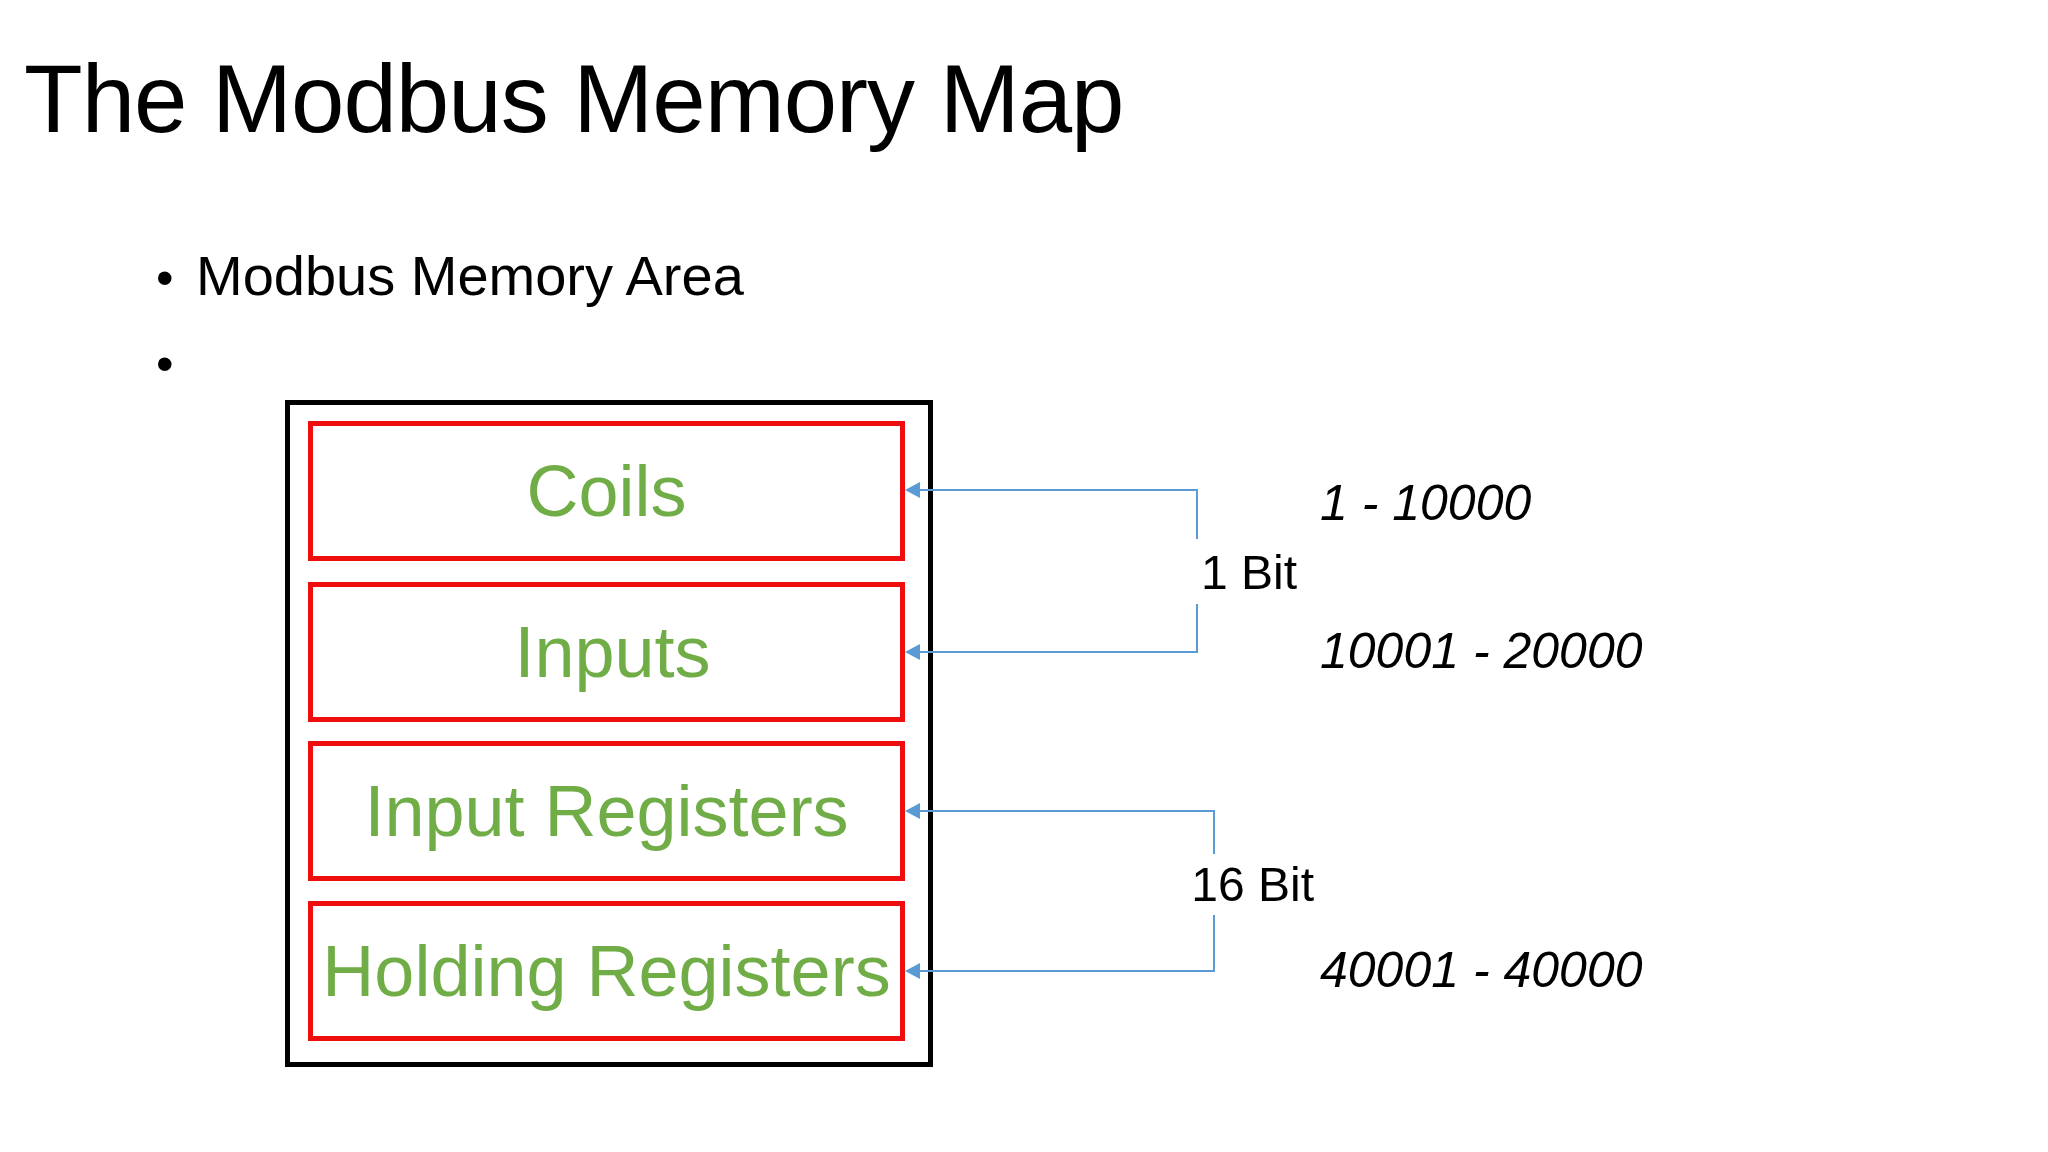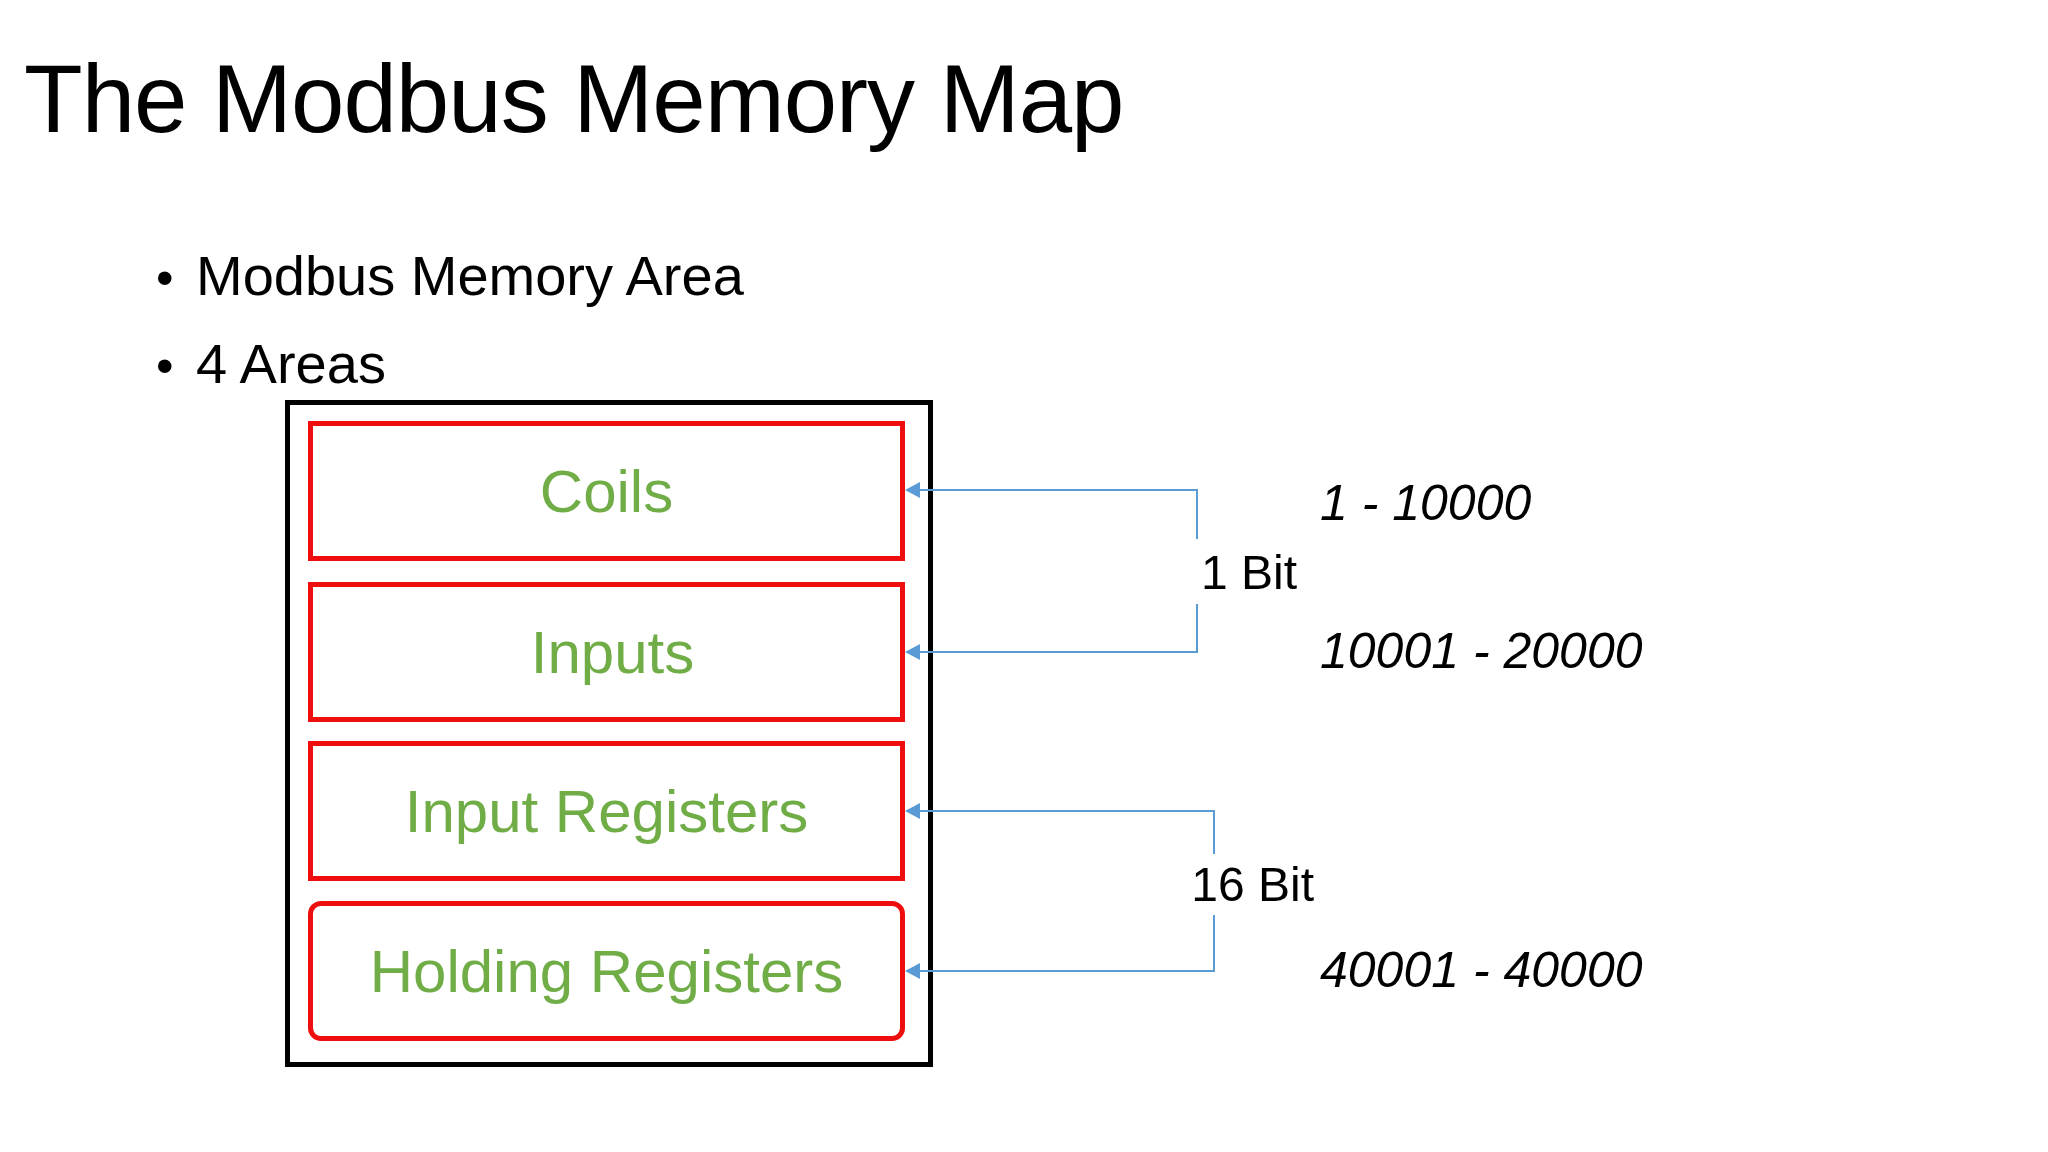--- a/index.html
+++ b/index.html
@@ -59,23 +59,23 @@
     height: 140px;
     border: 5px solid var(--area-border, #ee0e0e);
     box-sizing: border-box;
     display: flex;
     align-items: center;
     justify-content: center;
   }
   .area-box.a0 { top: 414px; }
   .area-box.a1 { top: 575px; padding-left: 12px; }
   .area-box.a2 { top: 734px; }
-  .area-box.a3 { top: 894px; border-radius: 13px; }
+  .area-box.a3 { top: 894px; }
   .area-label {
-    font-size: 60px;
+    font-size: 72px;
     color: var(--area-label, #70ad47);
     white-space: nowrap;
   }
 
   
   .h-line, .v-line { background: var(--connector, #5b9bd5); }
   .h-line { height: 2px; }
   .v-line { width: 2px; }
   .arrowhead {
     width: 0; height: 0;
@@ -115,21 +115,20 @@
 
   <div class="abs page-title">The Modbus Memory Map</div>
 
   <div class="abs bullet-list">
     <div class="bullet-item">
       <span class="bullet-marker">•</span>
       <span>Modbus Memory Area</span>
     </div>
     <div class="bullet-item">
       <span class="bullet-marker">•</span>
-      <span>4 Areas</span>
     </div>
   </div>
 
   <div class="abs outer-box"></div>
 
   <div class="abs area-box a0">
     <span class="area-label">Coils</span>
   </div>
   <div class="abs area-box a1">
     <span class="area-label">Inputs</span>

